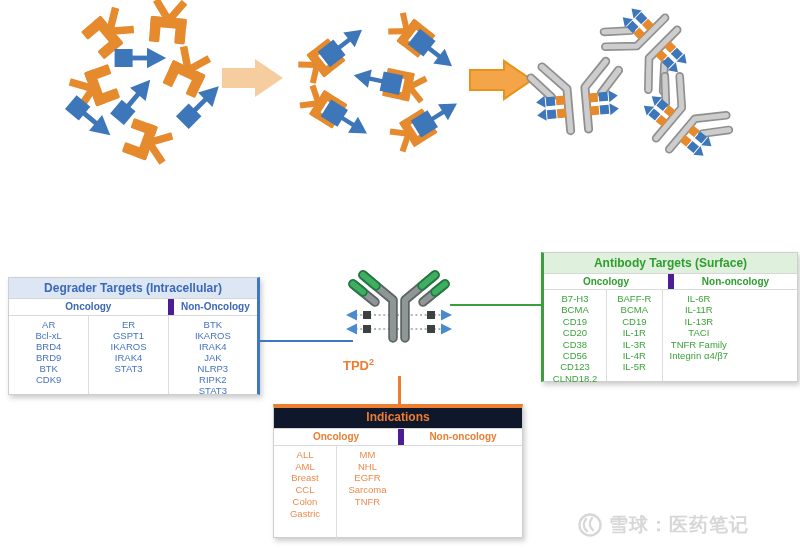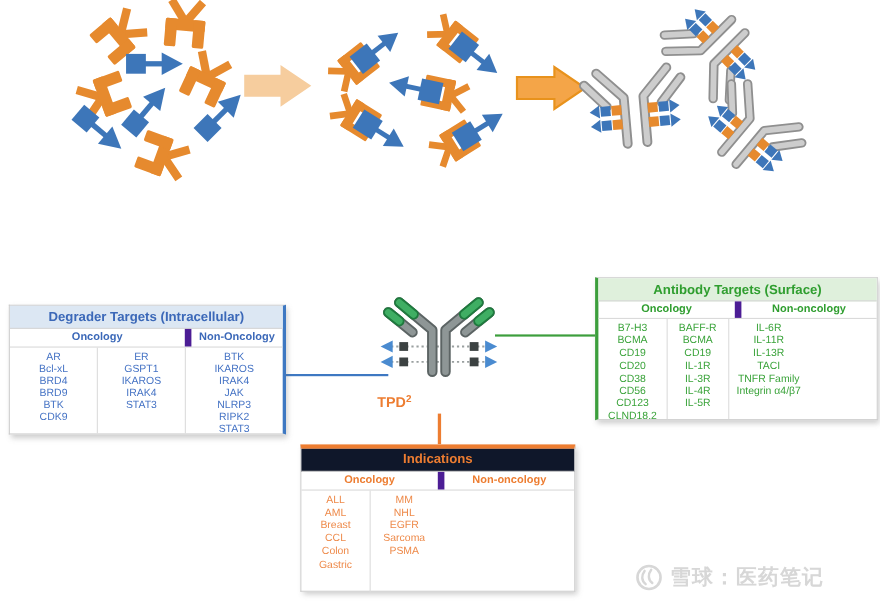--- a/index.html
+++ b/index.html
@@ -297,21 +297,21 @@
           <div class="item">Breast</div>
           <div class="item">CCL</div>
           <div class="item">Colon</div>
           <div class="item">Gastric</div>
         </div>
       <div class="col" style="width:25%">
           <div class="item">MM</div>
           <div class="item">NHL</div>
           <div class="item">EGFR</div>
           <div class="item">Sarcoma</div>
-          <div class="item">PSMA</div>
+          <div class="item">TNFR</div>
         </div>
     </div>
   </div>
 
   <div class="watermark">
     <svg width="26" height="26" viewBox="0 0 26 26">
       <circle cx="13" cy="13" r="10.5" fill="none" stroke="#d7d7d7" stroke-width="2.4"></circle>
       <path d="M 9,7 C 6,11 6,16 10,19" fill="none" stroke="#d7d7d7" stroke-width="2.2" stroke-linecap="round"></path>
       <path d="M 15,6 C 12,10 12,15 16,18" fill="none" stroke="#d7d7d7" stroke-width="2.2" stroke-linecap="round"></path>
     </svg>

